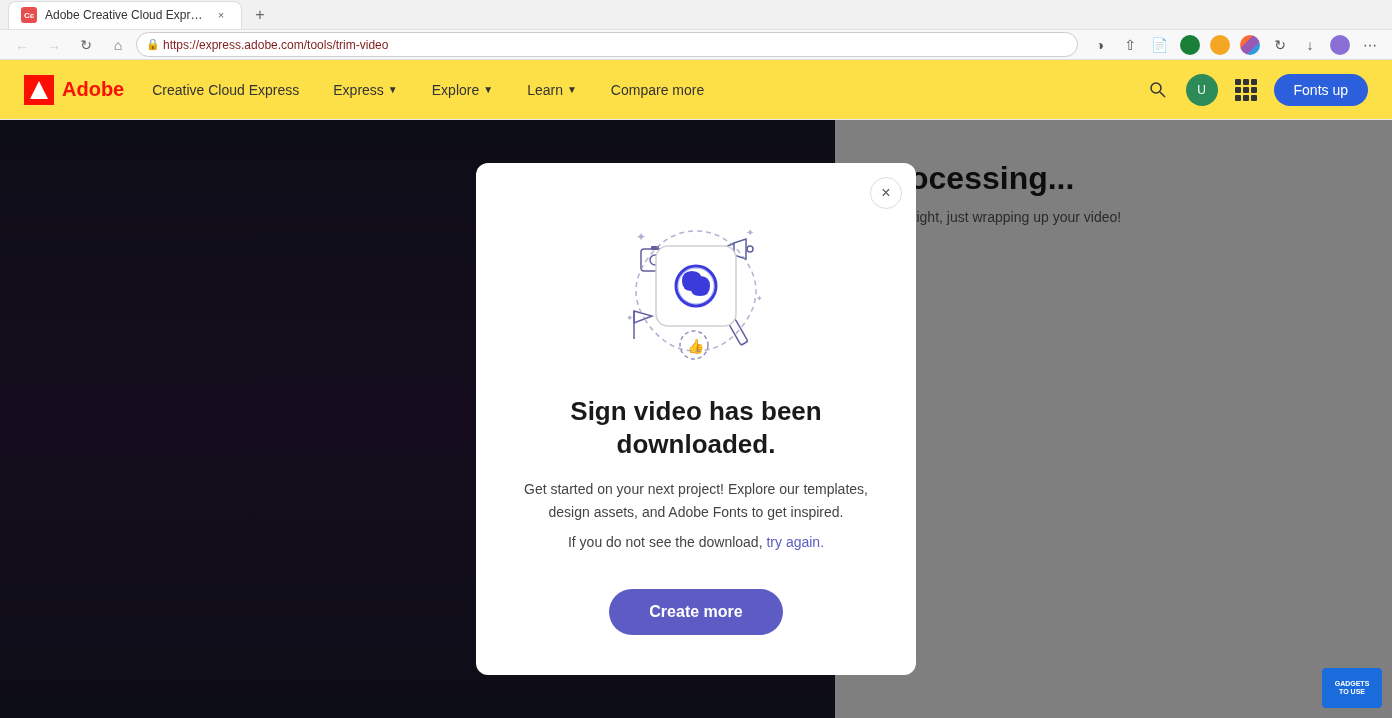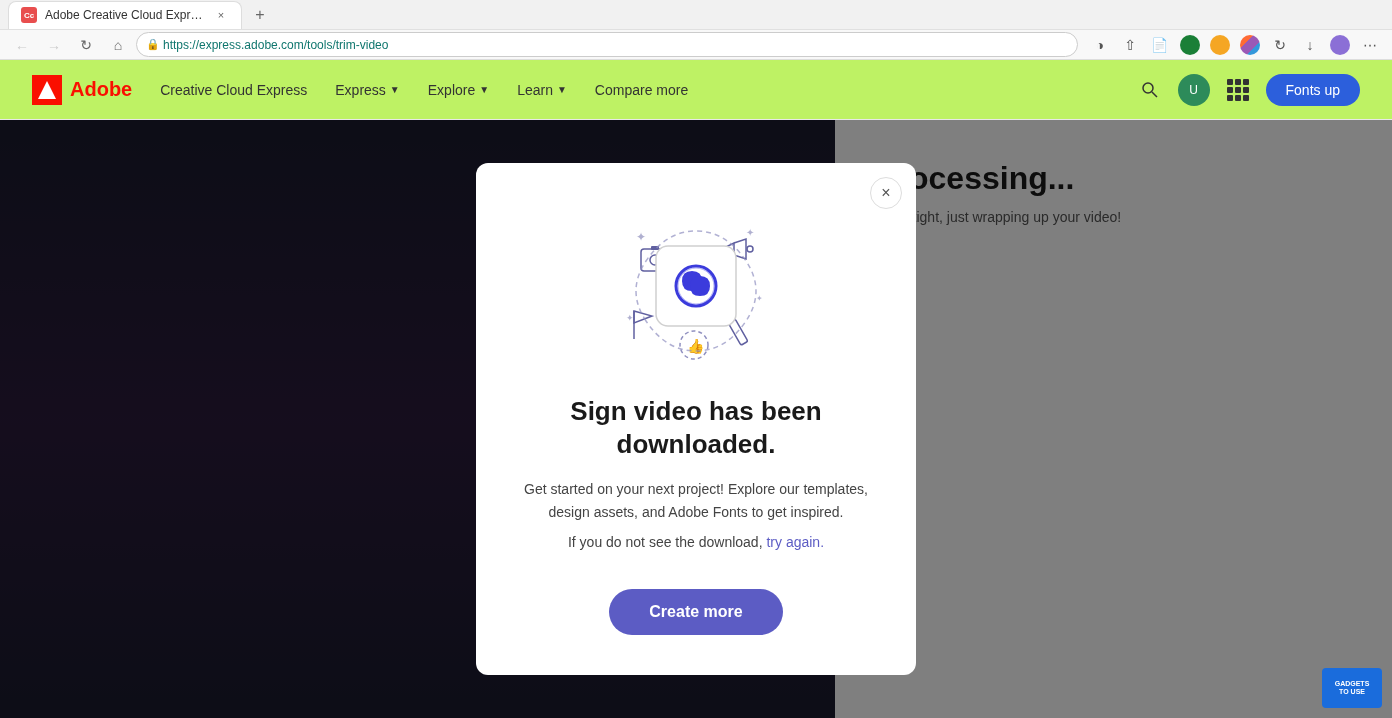--- a/index.html
+++ b/index.html
@@ -109,21 +109,21 @@
       color: #666;
     }
     .address-text {
       flex: 1;
       height: 25px;
       border: 1px solid #ccc;
       border-radius: 13px;
       padding: 0 10px 0 26px;
       font-size: 12px;
       background: #fff;
-      color: #0f766e;
+      color: #7f1d1d;
       outline: none;
     }
     .browser-actions {
       display: flex;
       align-items: center;
       gap: 2px;
       margin-left: 4px;
     }
     .browser-action-btn {
       width: 28px;
@@ -162,23 +162,23 @@
       height: calc(718px - 60px);
       background: #fff;
       position: relative;
     }
 
     
     .site-nav {
       height: 60px;
       display: flex;
       align-items: center;
-      padding: 0 32px;
+      padding: 0 24px;
       border-bottom: 1px solid #e8e8e8;
-      background: #bef264;
+      background: #fde047;
       position: relative;
       z-index: 1;
     }
     .adobe-logo {
       display: flex;
       align-items: center;
       gap: 8px;
       margin-right: 16px;
     }
     .adobe-icon {
@@ -193,21 +193,21 @@
       font-size: 14px;
     }
     .adobe-text {
       font-size: 20px;
       font-weight: 600;
       color: #fa0f00;
     }
     .nav-links {
       display: flex;
       align-items: center;
-      gap: 4px;
+      gap: 10px;
       flex: 1;
     }
     .nav-link {
       padding: 8px 12px;
       font-size: 14px;
       color: #333;
       cursor: pointer;
       display: flex;
       align-items: center;
       gap: 4px;

